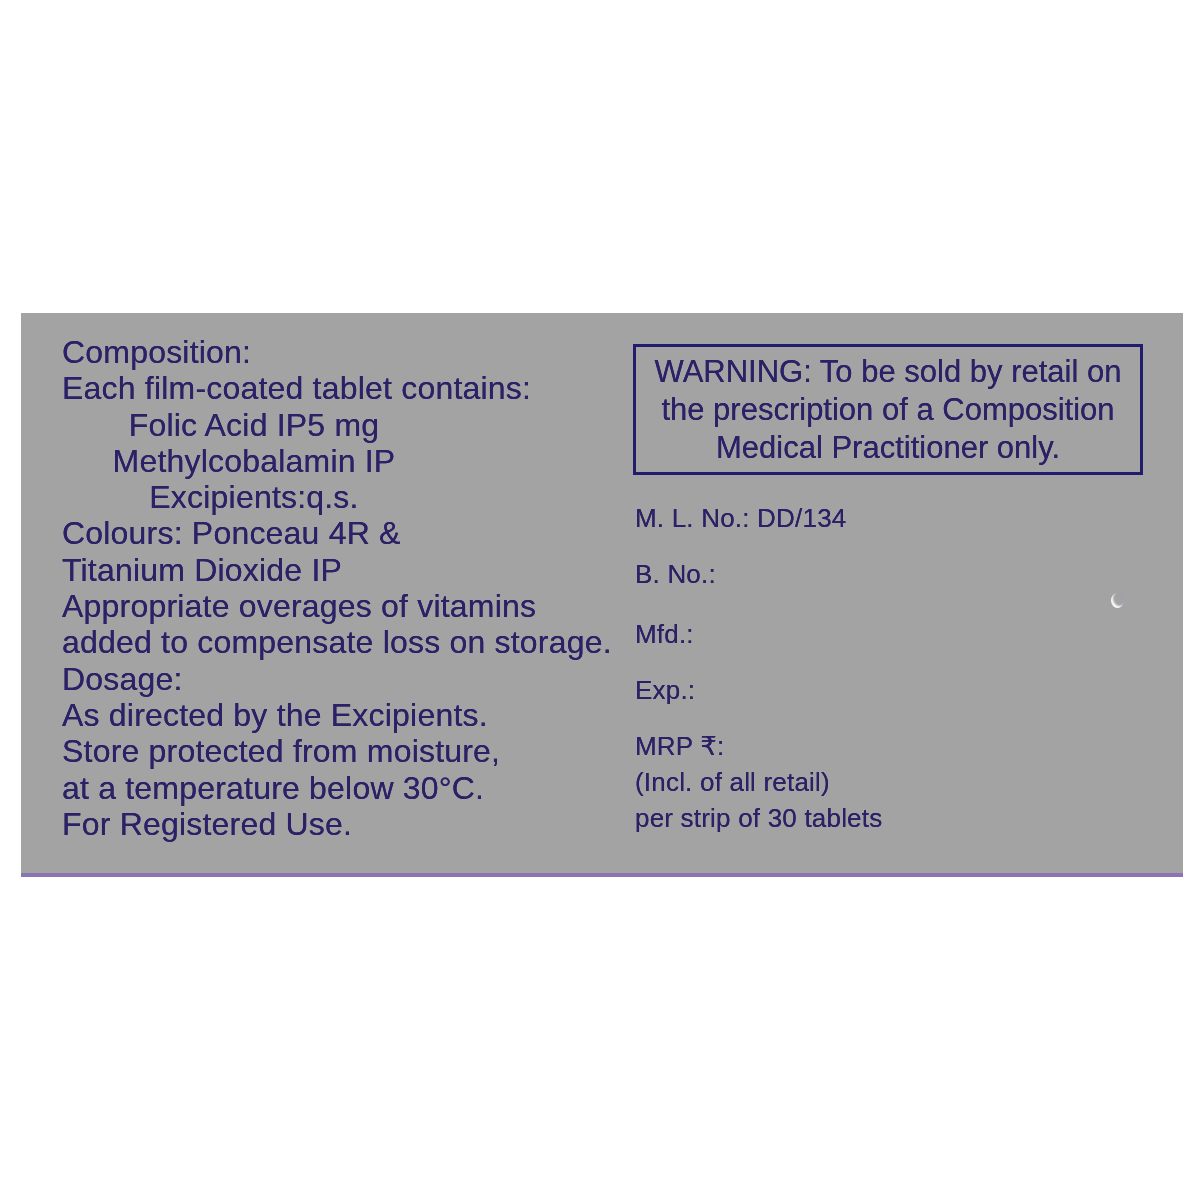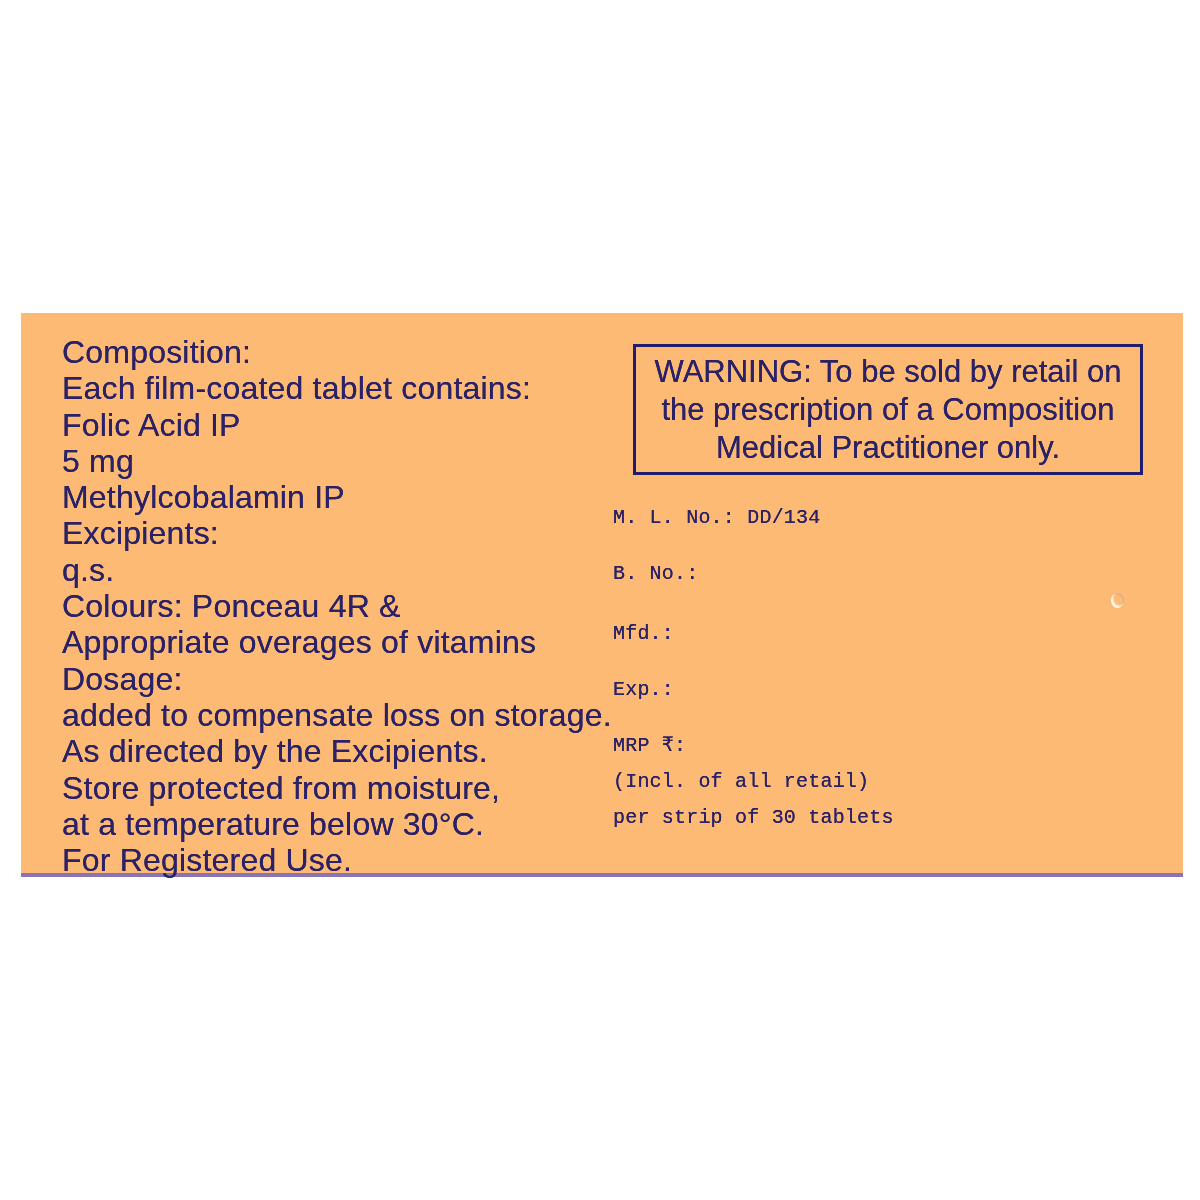--- a/index.html
+++ b/index.html
@@ -8,40 +8,39 @@
     background: #ffffff;
     font-family: "Liberation Sans", "DejaVu Sans", sans-serif;
     overflow: hidden;
   }
   .page { position: relative; width: 1200px; height: 1200px; background: #ffffff; }
 
   .panel {
     position: absolute;
     left: 21px; top: 313px;
     width: 1162px; height: 564px;
-    background: #fdba74;
+    background: #a3a3a3;
     border-bottom: 4px solid #8a74b4;
     color: #2b2166;
   }
 
   
   .col-left {
     position: absolute;
     left: 41px; top: 21px;
     width: 575px;
     font-size: 32px;
     line-height: 36.3px;
     letter-spacing: 0.2px;
     text-shadow: 0 0 0.6px currentColor;
   }
   .pair {
     display: flex;
     justify-content: center;
     width: 384px;
-    flex-direction: column;
   }
 
   
   .warning-box {
     position: absolute;
     left: 612px; top: 31px;
     width: 510px; height: 131px;
     border: 3px solid #211c6e;
     display: flex;
     flex-direction: column;
@@ -49,27 +48,26 @@
     align-items: center;
     text-align: center;
     font-size: 31px;
     line-height: 38px;
     text-shadow: 0 0 0.6px currentColor;
   }
 
   
   .field {
     position: absolute;
-    left: 592px;
-    font-size: 20px;
+    left: 614px;
+    font-size: 26px;
     line-height: 36px;
     letter-spacing: 0.2px;
     text-shadow: 0 0 0.6px currentColor;
     white-space: nowrap;
-    font-family: Liberation Mono, monospace;
   }
   .f-mlno  { top: 187px; }
   .f-bno   { top: 243px; }
   .f-mfd   { top: 303px; }
   .f-exp   { top: 359px; }
   .f-mrp   { top: 415px; }
   .f-incl  { top: 451px; }
   .f-strip { top: 487px; }
 
   .blemish {
@@ -97,23 +95,24 @@
       </div>
       <div class="pair">
         <span>Methylcobalamin IP</span>
       </div>
       <div class="pair">
         <span>Excipients:</span>
         <span>q.s.</span>
       </div>
 
       <div>Colours: Ponceau 4R &amp;</div>
+      <div>Titanium Dioxide IP</div>
       <div>Appropriate overages of vitamins</div>
+      <div>added to compensate loss on storage.</div>
       <div>Dosage:</div>
-      <div>added to compensate loss on storage.</div>
       <div>As directed by the Excipients.</div>
       <div>Store protected from moisture,</div>
       <div>at a temperature below 30°C.</div>
       <div>For Registered Use.</div>
     </div>
 
     <div class="warning-box">
       <div>WARNING: To be sold by retail on</div>
       <div>the prescription of a Composition</div>
       <div>Medical Practitioner only.</div>

